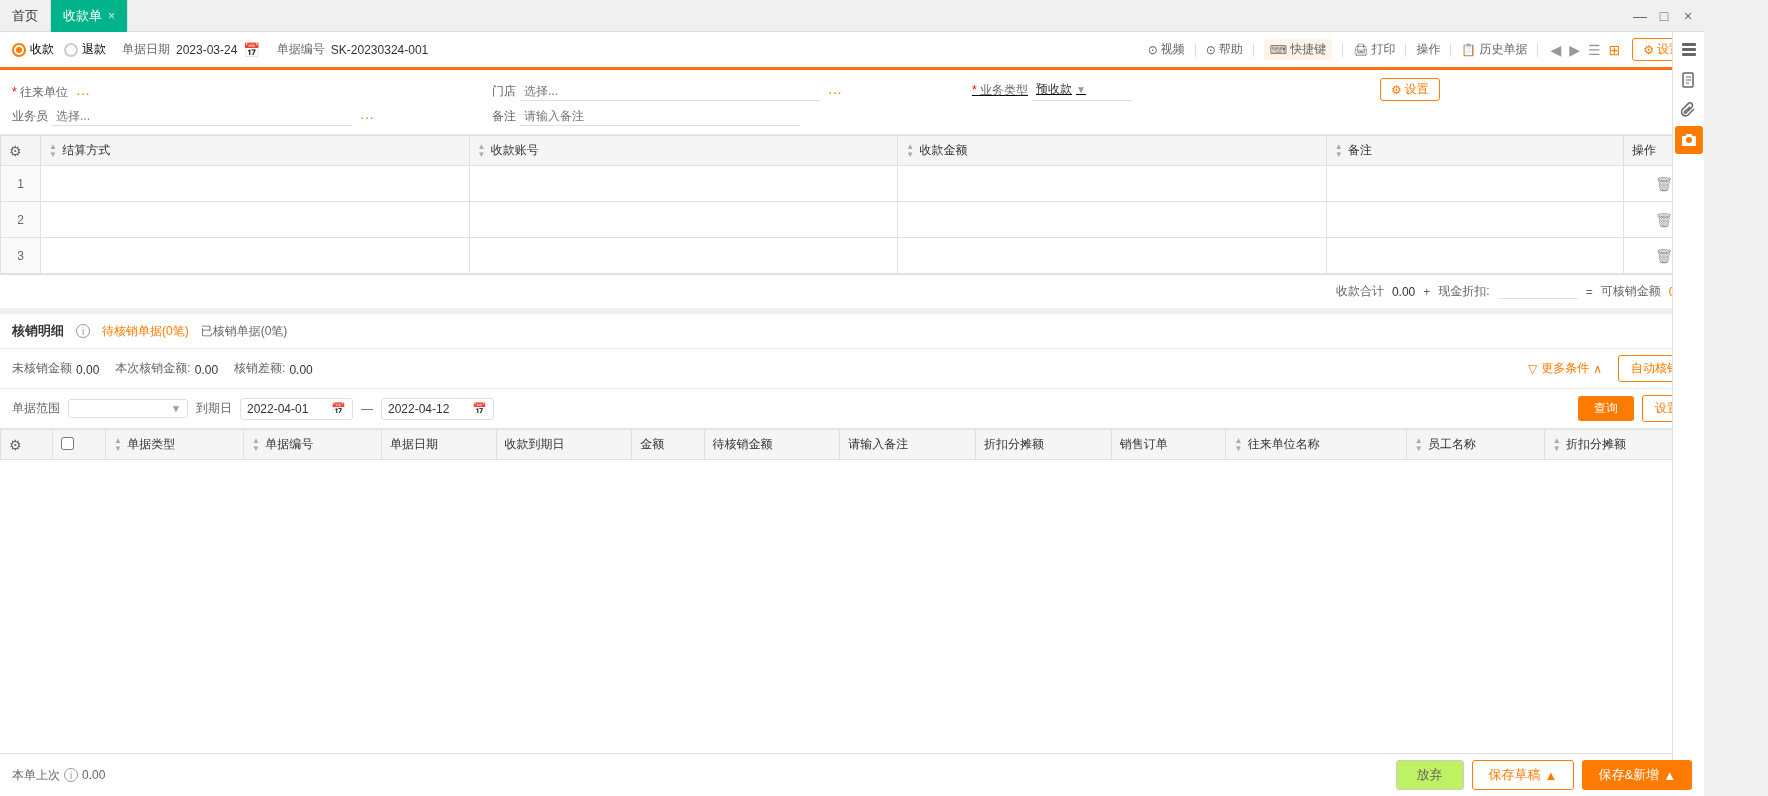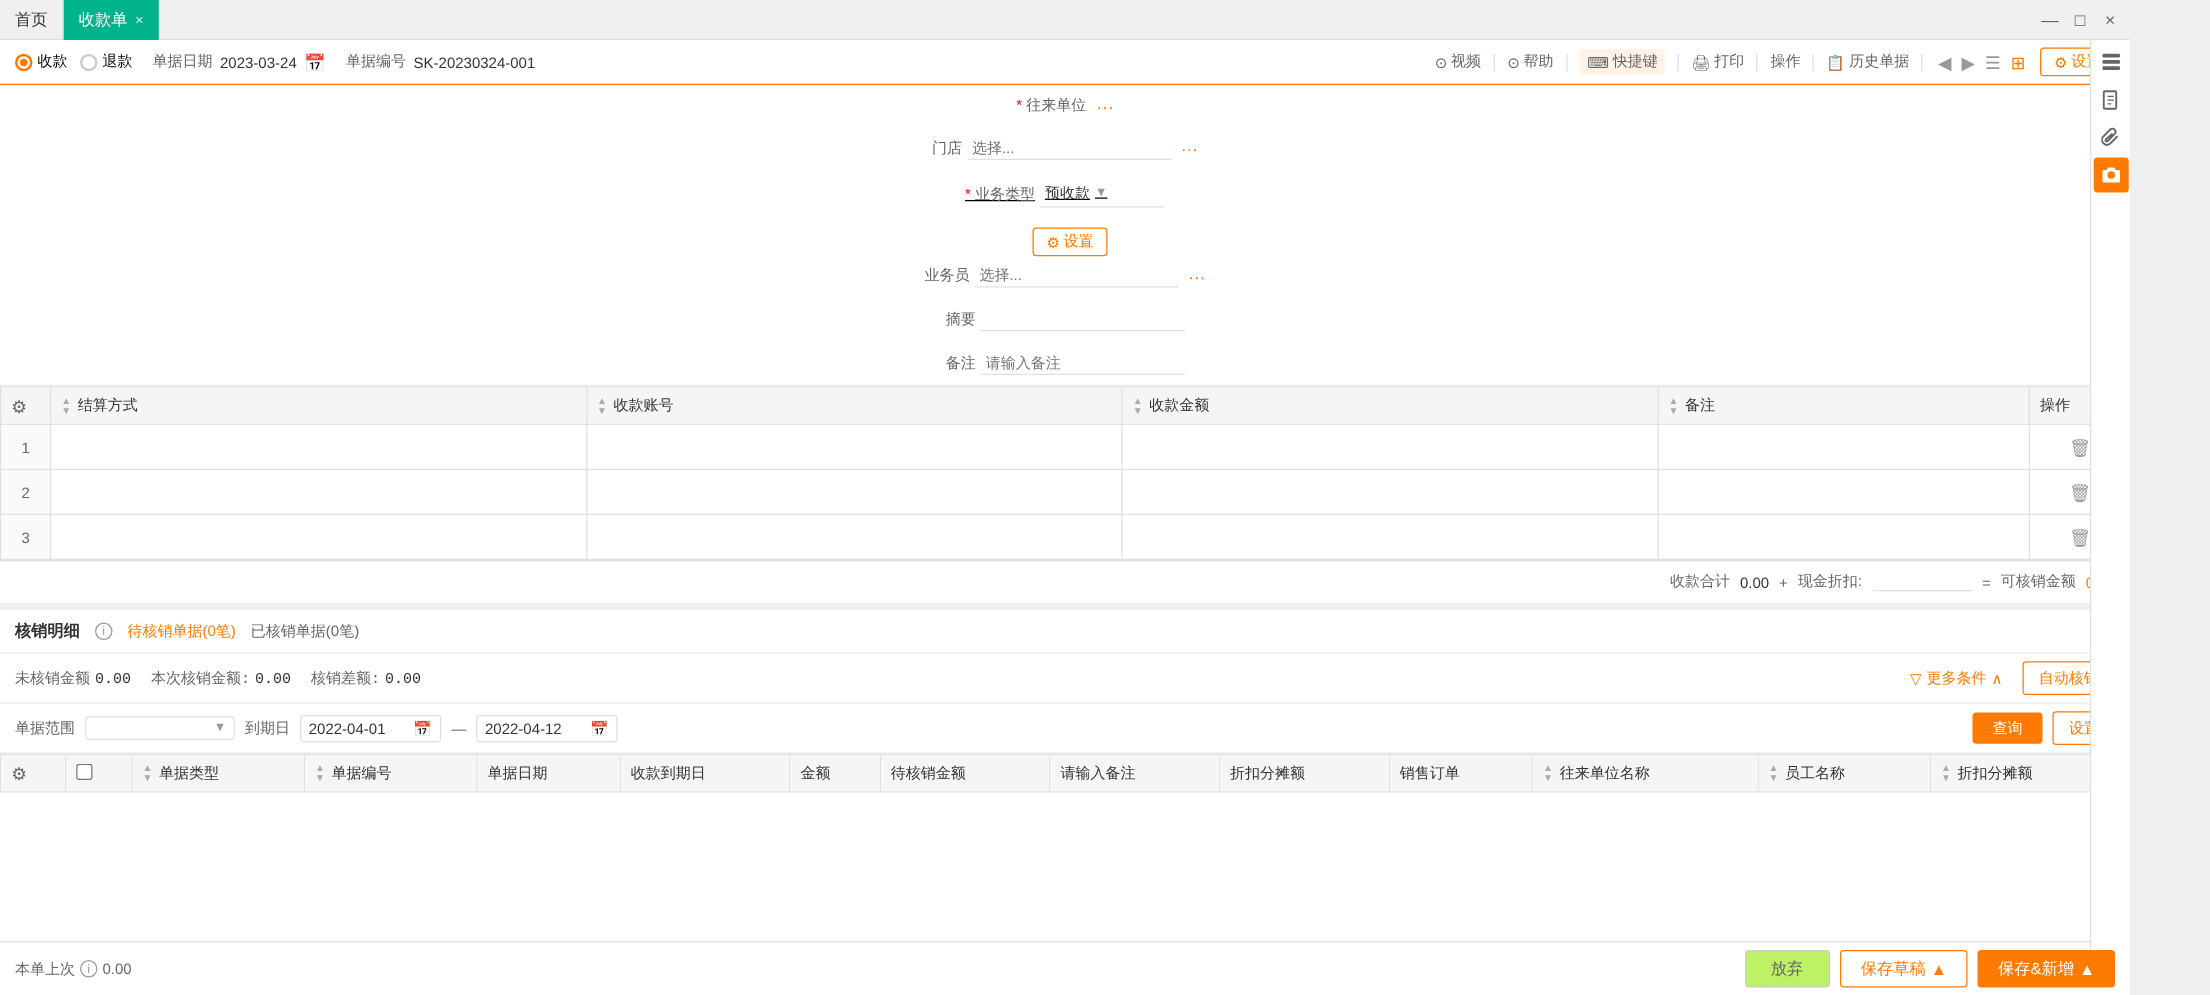--- a/index.html
+++ b/index.html
@@ -60,21 +60,21 @@
       display: flex;
       flex-direction: column;
       overflow: hidden;
     }
 
     
     .top-toolbar {
       display: flex;
       align-items: center;
       padding: 6px 12px;
-      border-bottom: 1px solid #f97316;
+      border-bottom: 3px solid #f97316;
       gap: 16px;
       background: #fff;
       justify-content: center;
     }
     .radio-group {
       display: flex;
       align-items: center;
       gap: 10px;
     }
     .radio-item {
@@ -154,24 +154,23 @@
     }
 
     
     .form-section {
       padding: 8px 12px;
       border-bottom: 1px solid #e8e8e8;
       background: #fff;
     }
     .form-row {
       display: flex;
-      align-items: center;
-      gap: 16px;
+      align-items: flex-end;
+      gap: 0;
       margin-bottom: 6px;
-      flex-direction: column;
     }
     .form-row:last-child {
       margin-bottom: 0;
     }
     .field-group {
       display: flex;
       align-items: center;
       gap: 4px;
       flex: 1;
     }
@@ -347,23 +346,22 @@
       display: flex;
       align-items: center;
       padding: 6px 12px;
       gap: 16px;
       background: #fff;
       border-bottom: 1px solid #e8e8e8;
       font-size: 12px;
     }
     .stat-item {
       display: flex;
-      align-items: center;
+      align-items: flex-end;
       gap: 4px;
-      font-family: Liberation Mono, monospace;
     }
     .stat-label { color: #666; }
     .stat-value { color: #333; }
     .hexiao-toolbar-left {
       display: flex;
       align-items: center;
       gap: 8px;
       flex: 1;
     }
     .hexiao-toolbar-right {
@@ -658,24 +656,20 @@
         <button class="btn-settings" style="margin-left:8px;">
           <span>⚙</span>
           <span>设置</span>
         </button>
       </div>
       <div class="form-row">
         <div class="field-group" style="max-width:480px;">
           <span class="field-label">业务员</span>
           <input class="field-input" type="text" style="max-width: 300px;" placeholder="选择...">
           <span class="field-more">···</span>
-        </div>
-        <div class="field-group" style="max-width:480px;">
-          <span class="field-label">摘要</span>
-          <input class="field-input" type="text" style="max-width: 300px;">
         </div>
         <div class="field-group" style="max-width:400px;">
           <span class="field-label">备注</span>
           <input class="field-input" type="text" style="max-width: 280px;" placeholder="请输入备注">
         </div>
       </div>
     </div>
 
     <div class="table-section">
       <table class="data-table">

